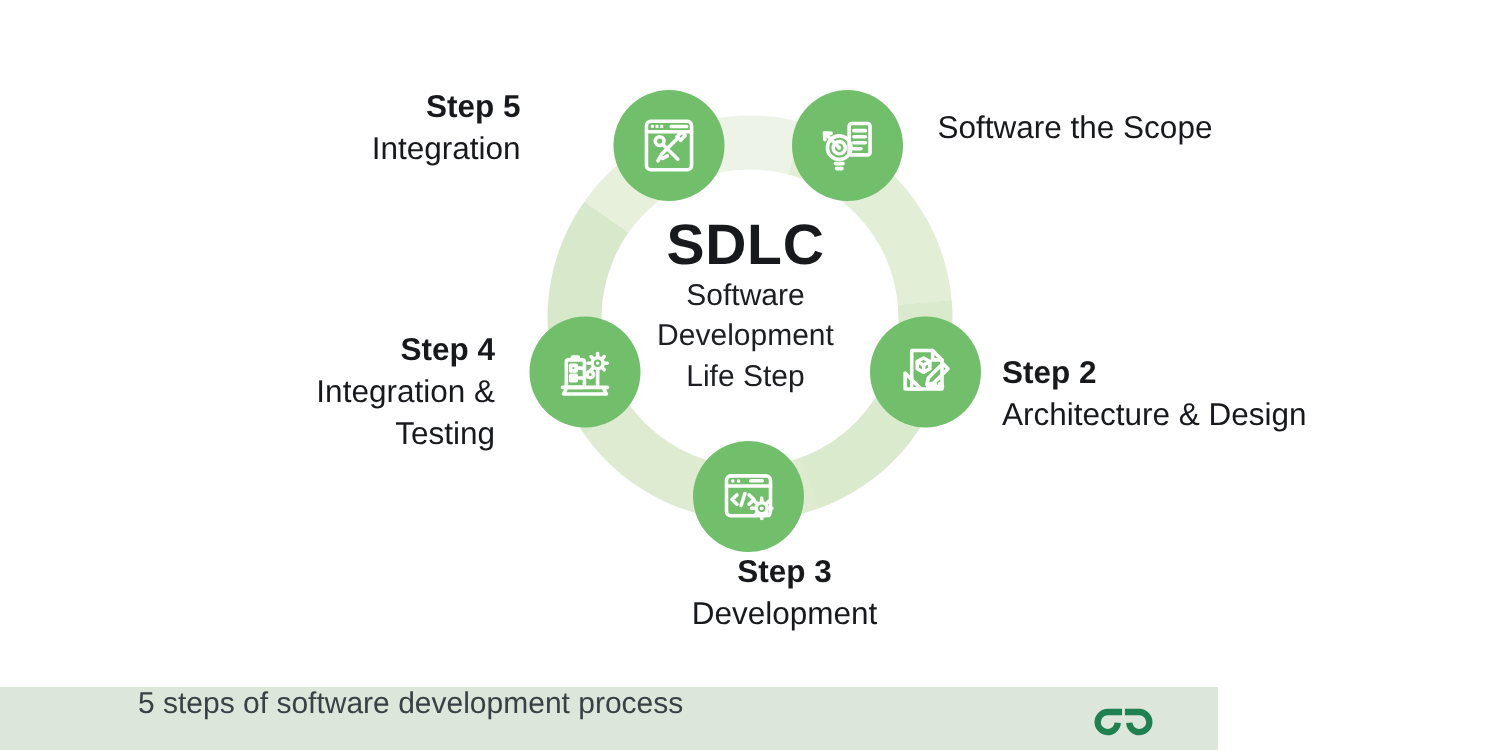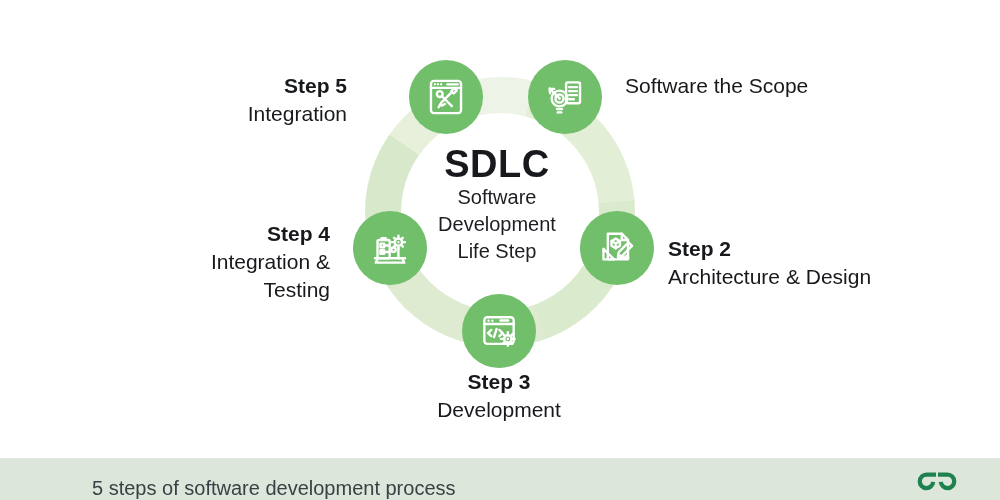--- a/index.html
+++ b/index.html
@@ -35,25 +35,25 @@
   .c4{left:353px;top:211px;}
   .c5{left:409px;top:60px;}
   .step-circle svg{width:44px;height:44px;}
   .ic{fill:none;stroke:#ffffff;stroke-width:1.3;stroke-linecap:round;stroke-linejoin:round;}
   .icf{fill:#ffffff;stroke:none;}
   
   .step-label{position:absolute;font-size:21px;line-height:28px;}
   .step-label .t{font-weight:700;}
   .l1{left:625px;top:72px;text-align:left;}
   .l2{left:668px;top:235px;text-align:left;width:250px;}
-  .l3{left:499px;top:368px;transform:translateX(-50%);text-align:center;width:220px;}
+  .l3{left:523px;top:368px;transform:translateX(-50%);text-align:center;width:220px;}
   .l4{right:670px;top:220px;text-align:right;width:150px;}
-  .l5{right:653px;top:72px;text-align:right;width:180px;}
+  .l5{right:653px;top:58px;text-align:right;width:180px;}
   
-  .footer{position:absolute;left:0;top:458px;width:1000px;height:42px;display:flex;align-items:flex-end;}
+  .footer{position:absolute;left:0;top:458px;width:812px;height:42px;display:flex;align-items:flex-start;}
   .footer-caption{margin-left:92px;font-size:20px;font-weight:500;color:#3a4044;}
   .footer-logo{position:absolute;right:40px;top:8px;width:46px;height:26px;}
 </style>
 </head>
 <body>
 
 <div class="canvas">
 
   <div class="ring"></div>
 

